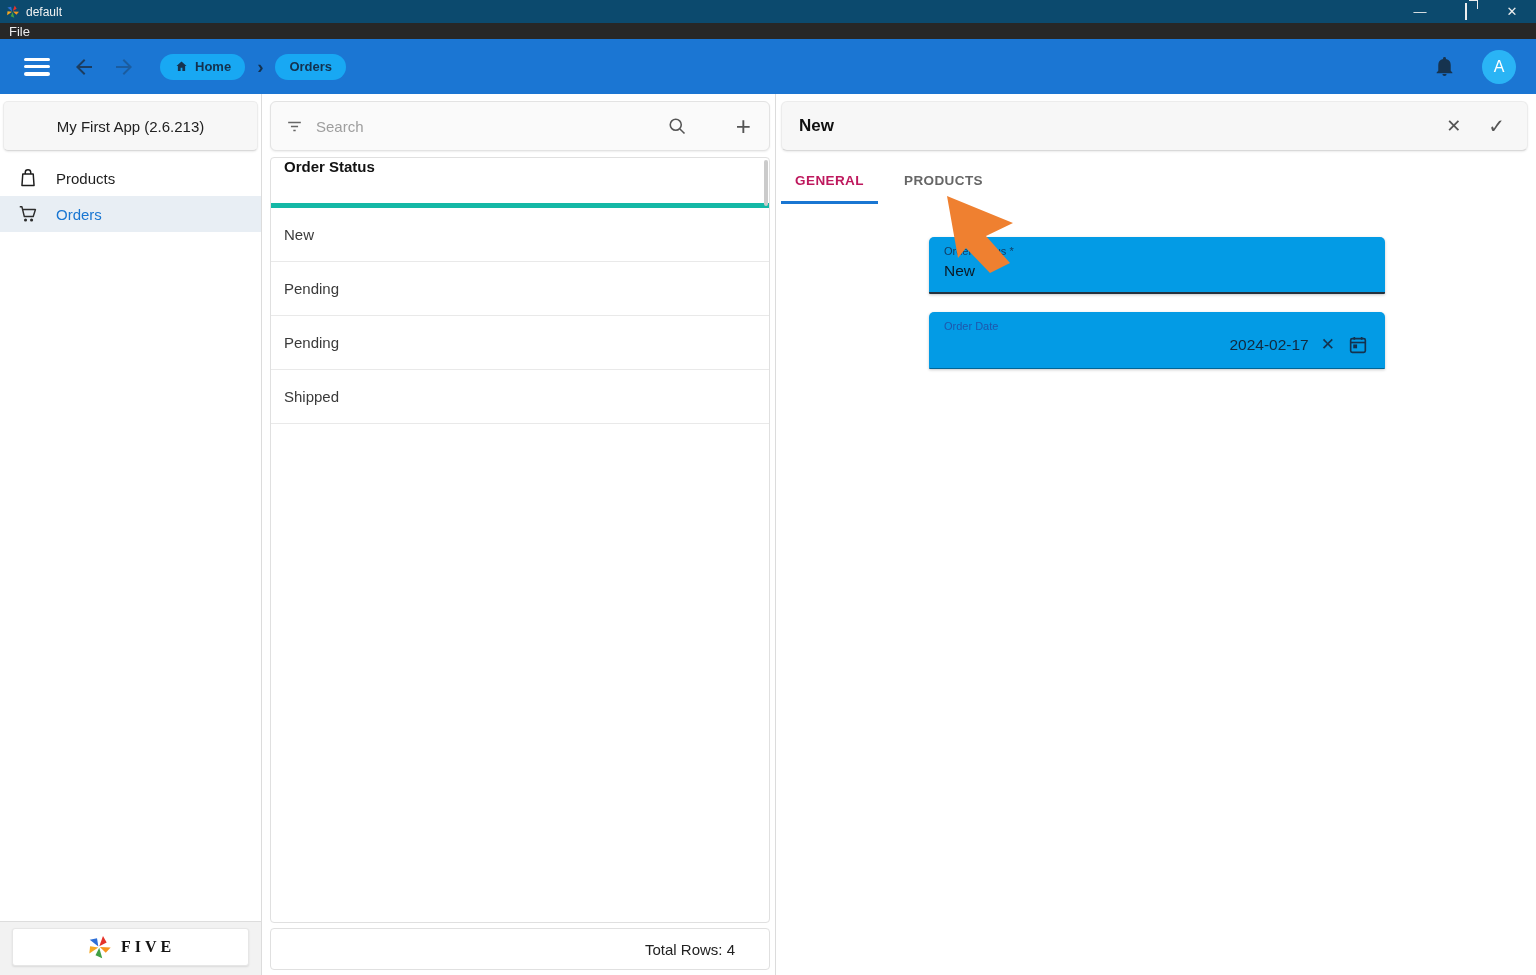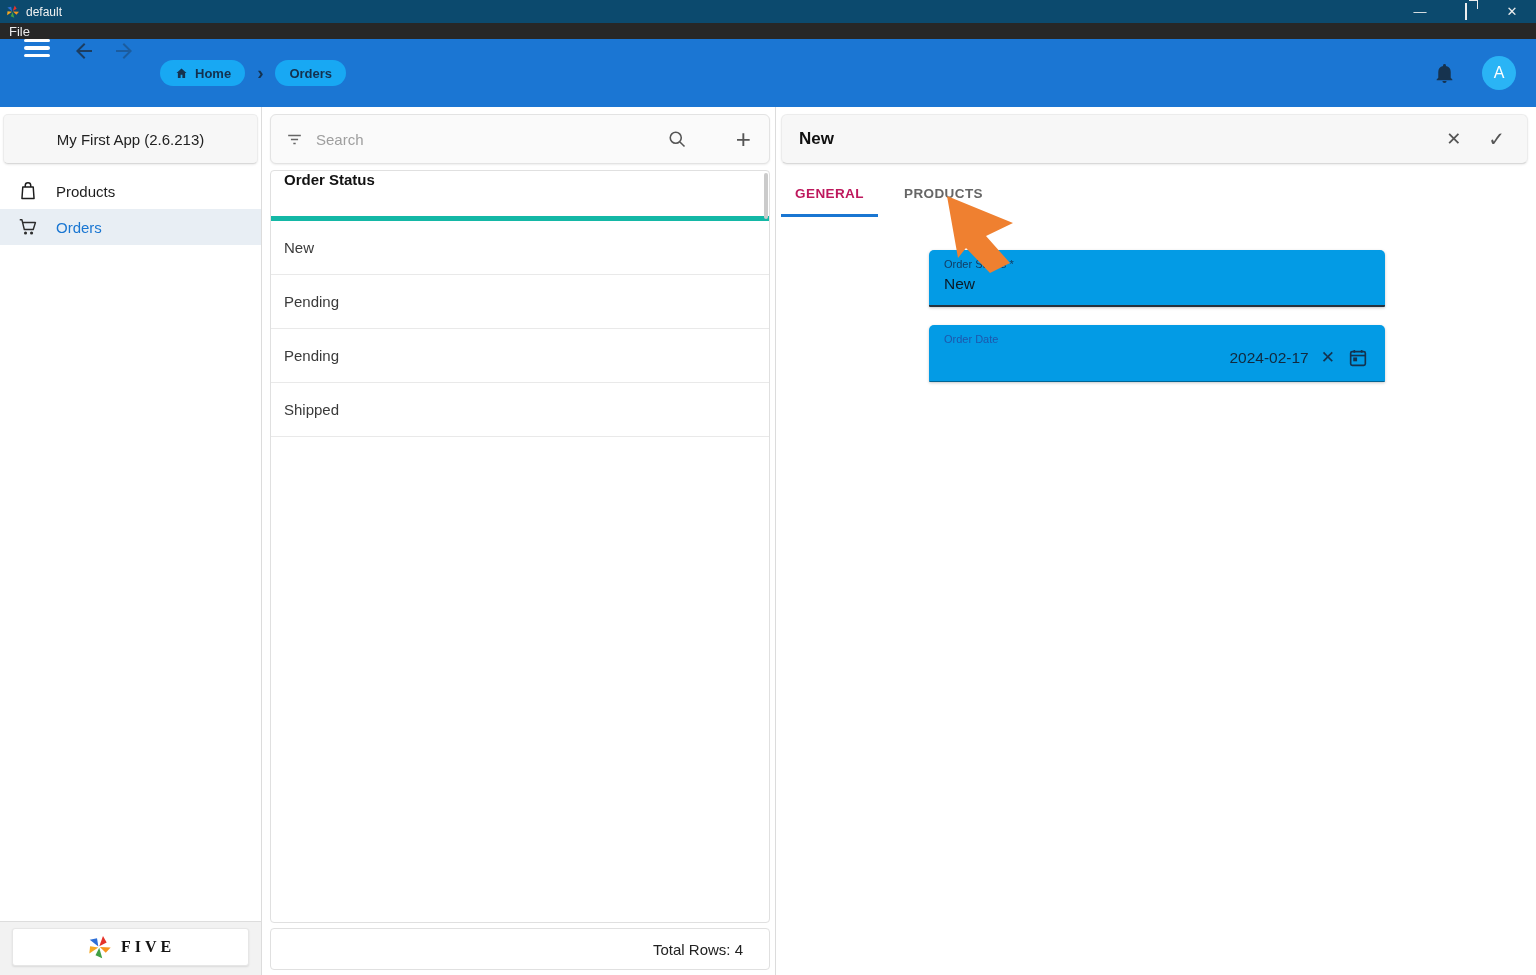--- a/index.html
+++ b/index.html
@@ -13,21 +13,21 @@
   .titlebar-title { font-size:12px; color:#f2f2f2; }
   .win-controls { display:flex; align-items:center; gap:30px; padding-right:16px; }
   .win-btn { color:#eee; font-size:13px; width:16px; text-align:center; cursor:default; }
   .restore-box { width:9px; height:9px; border:1.2px solid #eee; position:relative; }
   .restore-box::before { content:''; position:absolute; top:-4px; left:2.5px; width:8px; height:8px;
                          border:1.2px solid #eee; border-bottom:none; border-left:none; }
   .menubar { height:16px; background:#272727; display:flex; align-items:center; padding-left:9px; }
   .menubar span { color:#ececec; font-size:13px; }
 
   
-  .appbar { height:68px; background:#1b76d3; display:flex; padding:0 20px 0 24px; }
+  .appbar { height:55px; background:#1b76d3; display:flex; align-items:center; padding:0 20px 0 24px; }
   .hamburger { width:26px; height:18px; display:flex; flex-direction:column; justify-content:space-between; cursor:pointer; }
   .hamburger div { height:3.2px; background:#fff; border-radius:2px; }
   .nav-arrow { width:24px; height:24px; margin-left:22px; cursor:pointer; }
   .nav-arrow.fwd { margin-left:16px; }
   .crumbs { display:flex; align-items:center; margin-left:24px; gap:8px; }
   .chip { background:#18a8f3; border-radius:13px; height:26px; display:flex; align-items:center;
           padding:0 14px; gap:6px; cursor:pointer; }
   .chip span { font-size:13px; font-weight:bold; color:#14314e; }
   .crumb-sep { color:#14314e; font-size:19px; font-weight:bold; padding:0 4px; line-height:20px; }
   .appbar-right { margin-left:auto; display:flex; align-items:center; gap:26px; }
@@ -63,21 +63,21 @@
   .filter-ic { margin-left:14px; }
   .plus-btn { font-size:26px; color:#555; font-weight:normal; margin:0 18px 0 20px; cursor:pointer; line-height:20px; }
   .list-card { margin:6px 5px 0 8px; flex:1; background:#fff; border:1px solid #e0e0e0; border-radius:4px;
                position:relative; overflow:hidden; }
   .list-head { height:50px; display:flex; align-items:flex-start; padding-left:13px; border-bottom:5px solid #14b8a6; }
   .list-head span { font-size:15px; font-weight:bold; color:#111; }
   .list-row { height:54px; display:flex; align-items:center; padding-left:13px; border-bottom:1px solid #e9e9e9;
               font-size:15px; color:#3a3a3a; cursor:pointer; }
   .scroll-thumb { position:absolute; top:2px; right:1px; width:4px; height:46px; background:#cbcbcb; border-radius:2px; }
   .list-footer { margin:5px 5px 5px 8px; height:42px; background:#fff; border:1px solid #e0e0e0; border-radius:4px;
-                 display:flex; align-items:center; justify-content:flex-end; padding-right:26px; }
+                 display:flex; align-items:center; justify-content:flex-end; padding-right:34px; }
   .list-footer span { font-size:15px; color:#222; }
 
   
   .detail-panel { flex:1; display:flex; flex-direction:column; background:#fff; min-height:0; }
   .detail-header { margin:7px 8px 0 5px; height:50px; background:#f7f7f7; border:1px solid #ececec;
                    border-bottom:1px solid #d9d9d9; border-radius:6px; box-shadow:0 1px 2px rgba(0,0,0,.08);
                    display:flex; align-items:center; }
   .detail-title { font-size:17px; font-weight:bold; color:#111; margin-left:17px; }
   .detail-actions { margin-left:auto; display:flex; align-items:center; gap:27px; padding-right:22px; }
   .icon-btn { font-size:18px; color:#555; cursor:pointer; }

